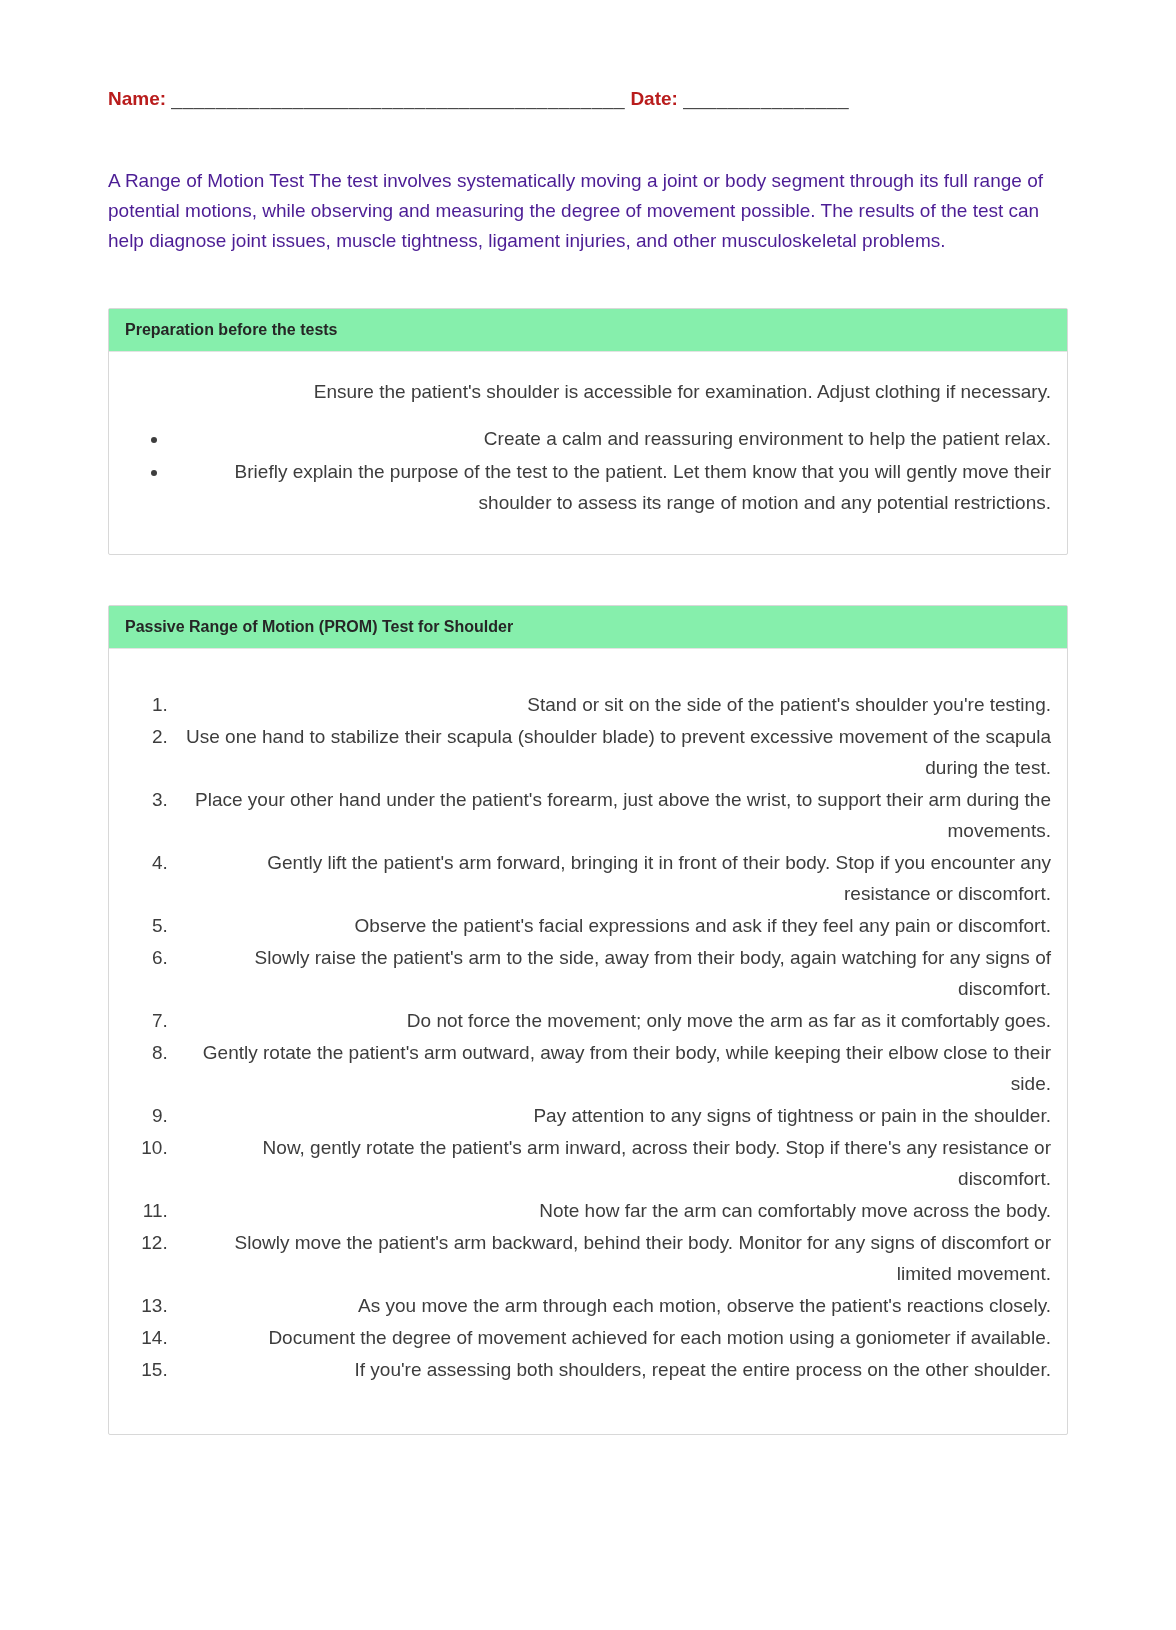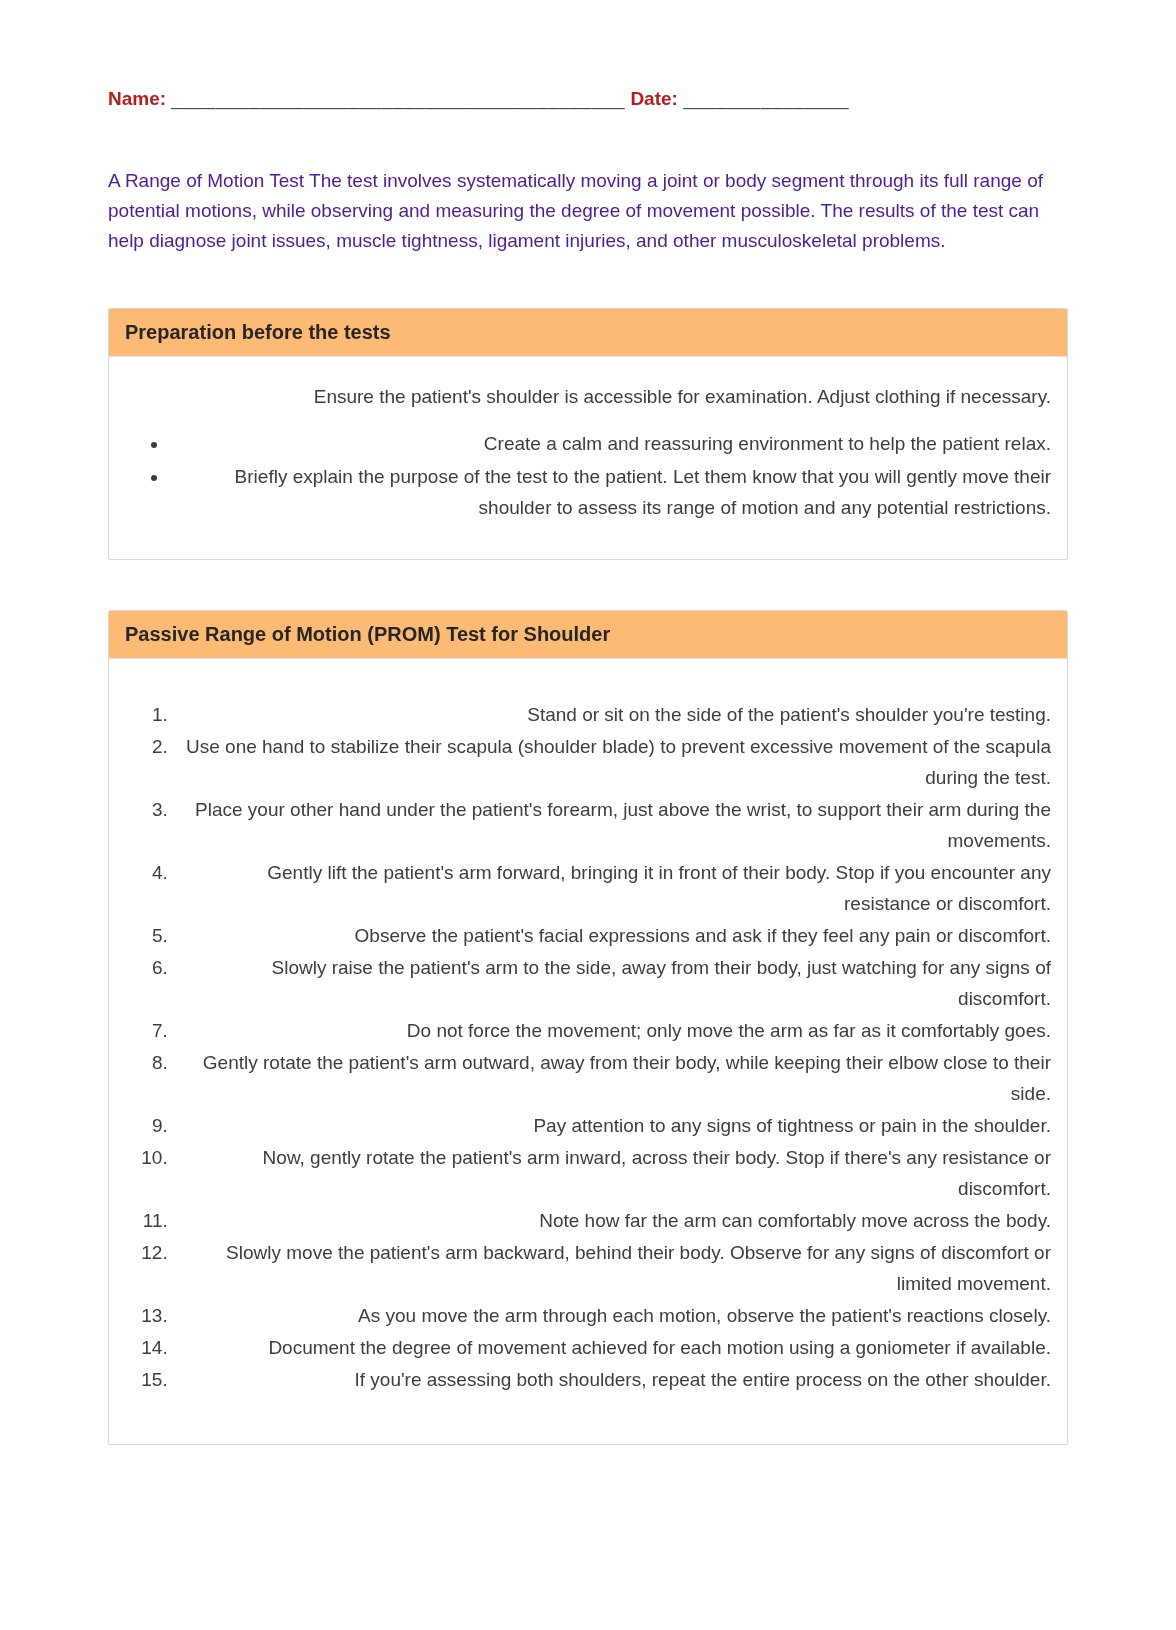--- a/index.html
+++ b/index.html
@@ -50,24 +50,24 @@
     color: #4c1d95;
     margin: 0 0 52px 0;
   }
   .panel {
     border: 1px solid #d8d8d8;
     border-radius: 2px;
     margin-bottom: 50px;
     background: #ffffff;
   }
   .panel-header {
-    background: #fdba74;
+    background: #86efac;
     border-bottom: 1px solid #e3e3e3;
     padding: 12px 16px;
-    font-size: 20px;
+    font-size: 16px;
     font-weight: bold;
     color: #262626;
   }
   .panel-body {
     padding: 20px 16px 28px 16px;
     font-size: 19px;
     line-height: 31px;
     color: #3d3d3d;
     text-align: right;
   }
@@ -121,27 +121,27 @@
 
   <div class="panel">
     <div class="panel-header">Passive Range of Motion (PROM) Test for Shoulder</div>
     <div class="panel-body steps-body">
       <ol class="steps-list">
           <li>Stand or sit on the side of the patient's shoulder you're testing.</li>
           <li>Use one hand to stabilize their scapula (shoulder blade) to prevent excessive movement of the scapula during the test.</li>
           <li>Place your other hand under the patient's forearm, just above the wrist, to support their arm during the movements.</li>
           <li>Gently lift the patient's arm forward, bringing it in front of their body. Stop if you encounter any resistance or discomfort.</li>
           <li>Observe the patient's facial expressions and ask if they feel any pain or discomfort.</li>
-          <li>Slowly raise the patient's arm to the side, away from their body, just watching for any signs of discomfort.</li>
+          <li>Slowly raise the patient's arm to the side, away from their body, again watching for any signs of discomfort.</li>
           <li>Do not force the movement; only move the arm as far as it comfortably goes.</li>
           <li>Gently rotate the patient's arm outward, away from their body, while keeping their elbow close to their side.</li>
           <li>Pay attention to any signs of tightness or pain in the shoulder.</li>
           <li>Now, gently rotate the patient's arm inward, across their body. Stop if there's any resistance or discomfort.</li>
           <li>Note how far the arm can comfortably move across the body.</li>
-          <li>Slowly move the patient's arm backward, behind their body. Observe for any signs of discomfort or limited movement.</li>
+          <li>Slowly move the patient's arm backward, behind their body. Monitor for any signs of discomfort or limited movement.</li>
           <li>As you move the arm through each motion, observe the patient's reactions closely.</li>
           <li>Document the degree of movement achieved for each motion using a goniometer if available.</li>
           <li>If you're assessing both shoulders, repeat the entire process on the other shoulder.</li>
         </ol>
     </div>
   </div>
 
 </div>
 
 </body></html>

